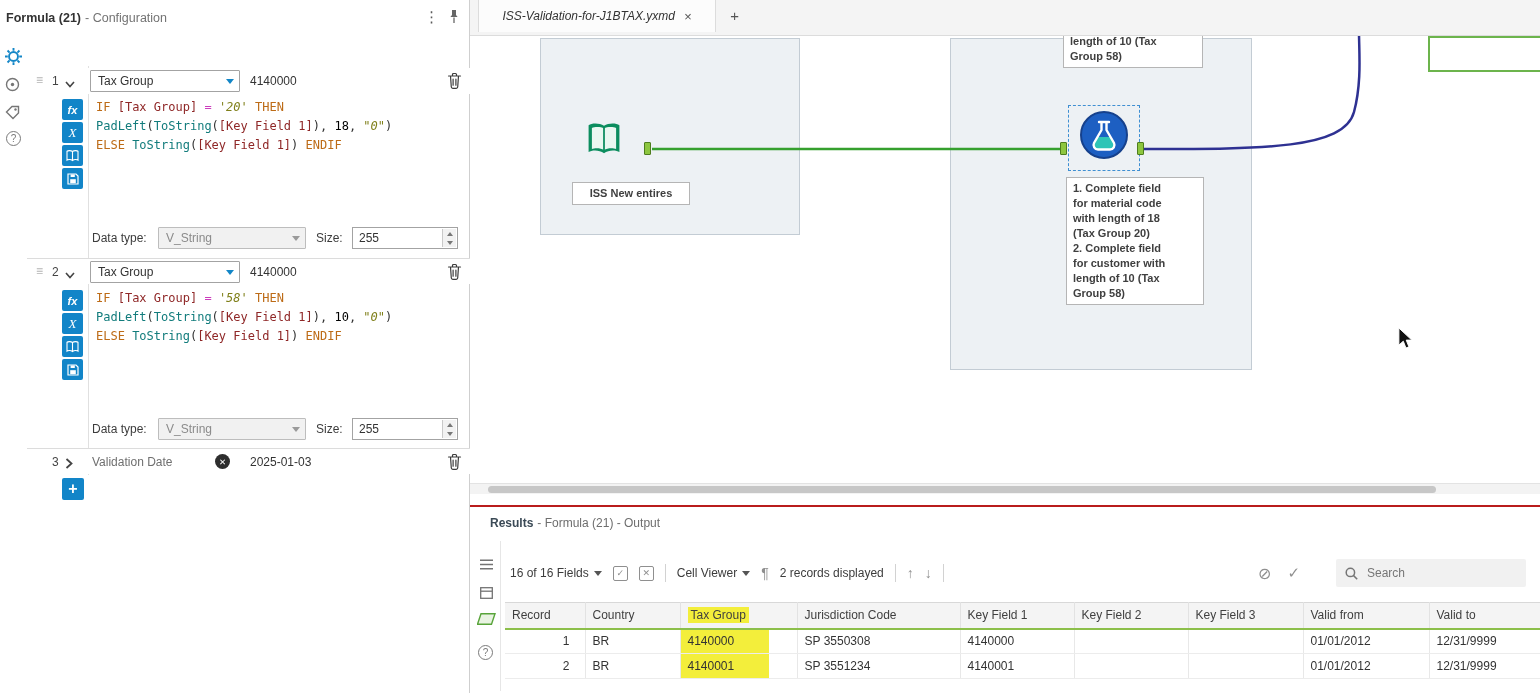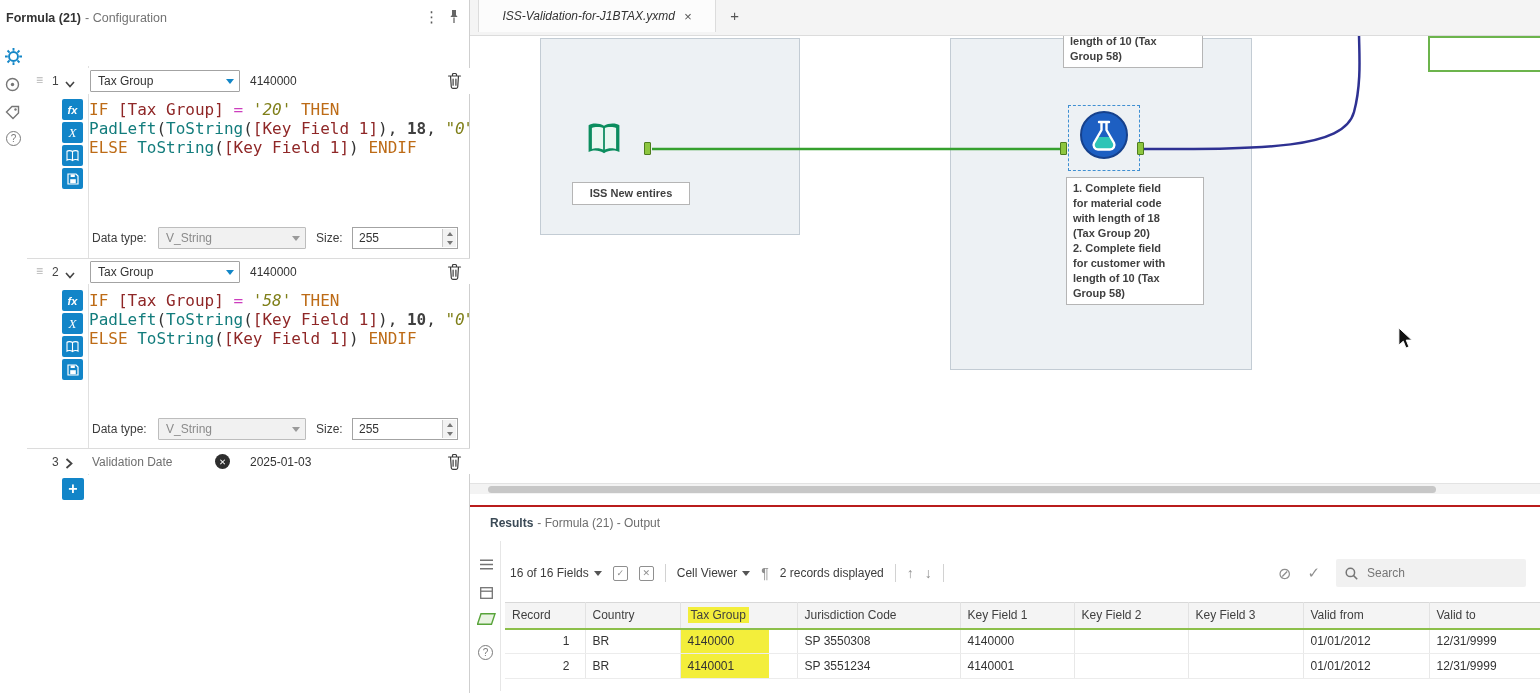--- a/index.html
+++ b/index.html
@@ -38,28 +38,28 @@
   .dd.disabled{background:#f1f1f1;color:#8b8b8b;border-color:#bdbdbd;}
   .dd.disabled .caret{border-top-color:#9a9a9a;}
   .rb-preview{position:absolute;left:223px;top:6px;color:#333;}
   .trash{position:absolute;left:420px;top:4px;cursor:pointer;}
   
   .tiles{left:62px;width:21px;}
   .tile{width:21px;height:21px;border-radius:2px;background:#1285c8;color:#fff;margin-bottom:2px;
     display:flex;align-items:center;justify-content:center;}
   .tile .fx{font-style:italic;font-weight:bold;font-size:11px;}
   .tile .xv{font-style:italic;font-family:"Liberation Serif",serif;font-size:13px;}
-  .expr{left:89px;width:372px;font-family:"DejaVu Sans Mono","Liberation Mono",monospace;font-size:16px;}
+  .expr{left:96px;width:372px;font-family:"DejaVu Sans Mono","Liberation Mono",monospace;font-size:12px;}
   .fline{height:19px;white-space:pre;}
   .tk-kw{color:#bd6b16;}
   .tk-fld{color:#8f2727;}
   .tk-op{color:#cc3dbd;}
   .tk-str{color:#7f7f19;font-style:italic;}
   .tk-fn{color:#127c7c;}
-  .tk-num{color:#404040;font-weight:bold;}
+  .tk-num{color:#000000;font-weight:normal;}
   .tk-pl{color:#333;}
   
   .dtrow{left:27px;width:443px;height:22px;}
   .dt-label{position:absolute;left:65px;top:4px;color:#3c3c3c;}
   .size-label{position:absolute;left:289px;top:4px;color:#3c3c3c;}
   .num-input{position:absolute;left:325px;top:0;width:106px;height:22px;border:1px solid #a3a3a3;box-sizing:border-box;background:#fff;}
   .num-input input{position:absolute;left:0;top:0;width:100%;height:100%;border:none;outline:none;padding:0 16px 0 6px;box-sizing:border-box;font-family:"Liberation Sans",sans-serif;font-size:12px;color:#333;background:transparent;}
   .spinner{position:absolute;right:1px;top:1px;bottom:1px;width:13px;background:#f2f2f2;border-left:1px solid #c9c9c9;display:flex;flex-direction:column;align-items:center;justify-content:space-around;}
   .sp-up{width:0;height:0;border-left:3.5px solid transparent;border-right:3.5px solid transparent;border-bottom:4px solid #777;}
   .sp-dn{width:0;height:0;border-left:3.5px solid transparent;border-right:3.5px solid transparent;border-top:4px solid #777;}
@@ -88,21 +88,21 @@
   .res-header{left:20px;top:9px;}
   .res-header b{color:#3b4a56;}
   .res-header .sub{color:#6e6e6e;margin-left:4px;}
   .res-strip{left:0;top:34px;width:31px;height:150px;border-right:1px solid #e6e6e6;box-sizing:border-box;}
   .res-toolbar{left:40px;top:50px;width:1022px;height:32px;display:flex;align-items:center;gap:11px;color:#3c3c3c;}
   .tb-caret{display:inline-block;width:0;height:0;border-left:4px solid transparent;border-right:4px solid transparent;border-top:5px solid #555;margin-left:5px;vertical-align:middle;}
   .tb-sep{width:1px;height:18px;background:#d2d2d2;}
   .cbx{width:15px;height:15px;border:1px solid #8f8f8f;border-radius:2px;color:#8f8f8f;font-size:9px;display:flex;align-items:center;justify-content:center;box-sizing:border-box;cursor:pointer;}
   .tb-gray{color:#8f8f8f;font-size:14px;cursor:pointer;}
   .right-group{margin-left:auto;display:flex;align-items:center;gap:16px;margin-right:6px;}
-  .searchbox{width:190px;height:28px;background:#f1f1f1;border-radius:2px;display:flex;align-items:center;gap:7px;padding:0 9px;box-sizing:border-box;}
+  .searchbox{width:190px;height:28px;background:#f1f1f1;border-radius:2px;display:flex;align-items:center;gap:7px;padding:0 9px;box-sizing:border-box;margin-left:20px;}
   .searchbox input{border:none;outline:none;background:transparent;font-family:"Liberation Sans",sans-serif;font-size:12px;color:#333;width:140px;}
   .searchbox input::placeholder{color:#767676;}
   #results-table{left:35px;top:95px;width:1035px;border-collapse:collapse;table-layout:fixed;font-size:12px;}
   #results-table th{height:26px;text-align:left;font-weight:normal;color:#3f3f3f;background:#f4f4f4;
     border-top:1px solid #d8d8d8;border-right:1px solid #e2e2e2;border-bottom:2px solid #8cbf4a;padding:2px 7px;box-sizing:border-box;}
   #results-table td{height:25px;color:#333;background:#fff;border-right:1px solid #e8e8e8;border-bottom:1px solid #ececec;padding:2px 7px;box-sizing:border-box;overflow:hidden;}
   #results-table td.col-record{text-align:right;padding-right:15px;}
   #results-table td.hl-td{background:linear-gradient(#f3ee3b,#f3ee3b) left center / 88px 100% no-repeat #fff;}
   .hl{background:#f3ee3b;padding:1px 3px;}
 </style>

